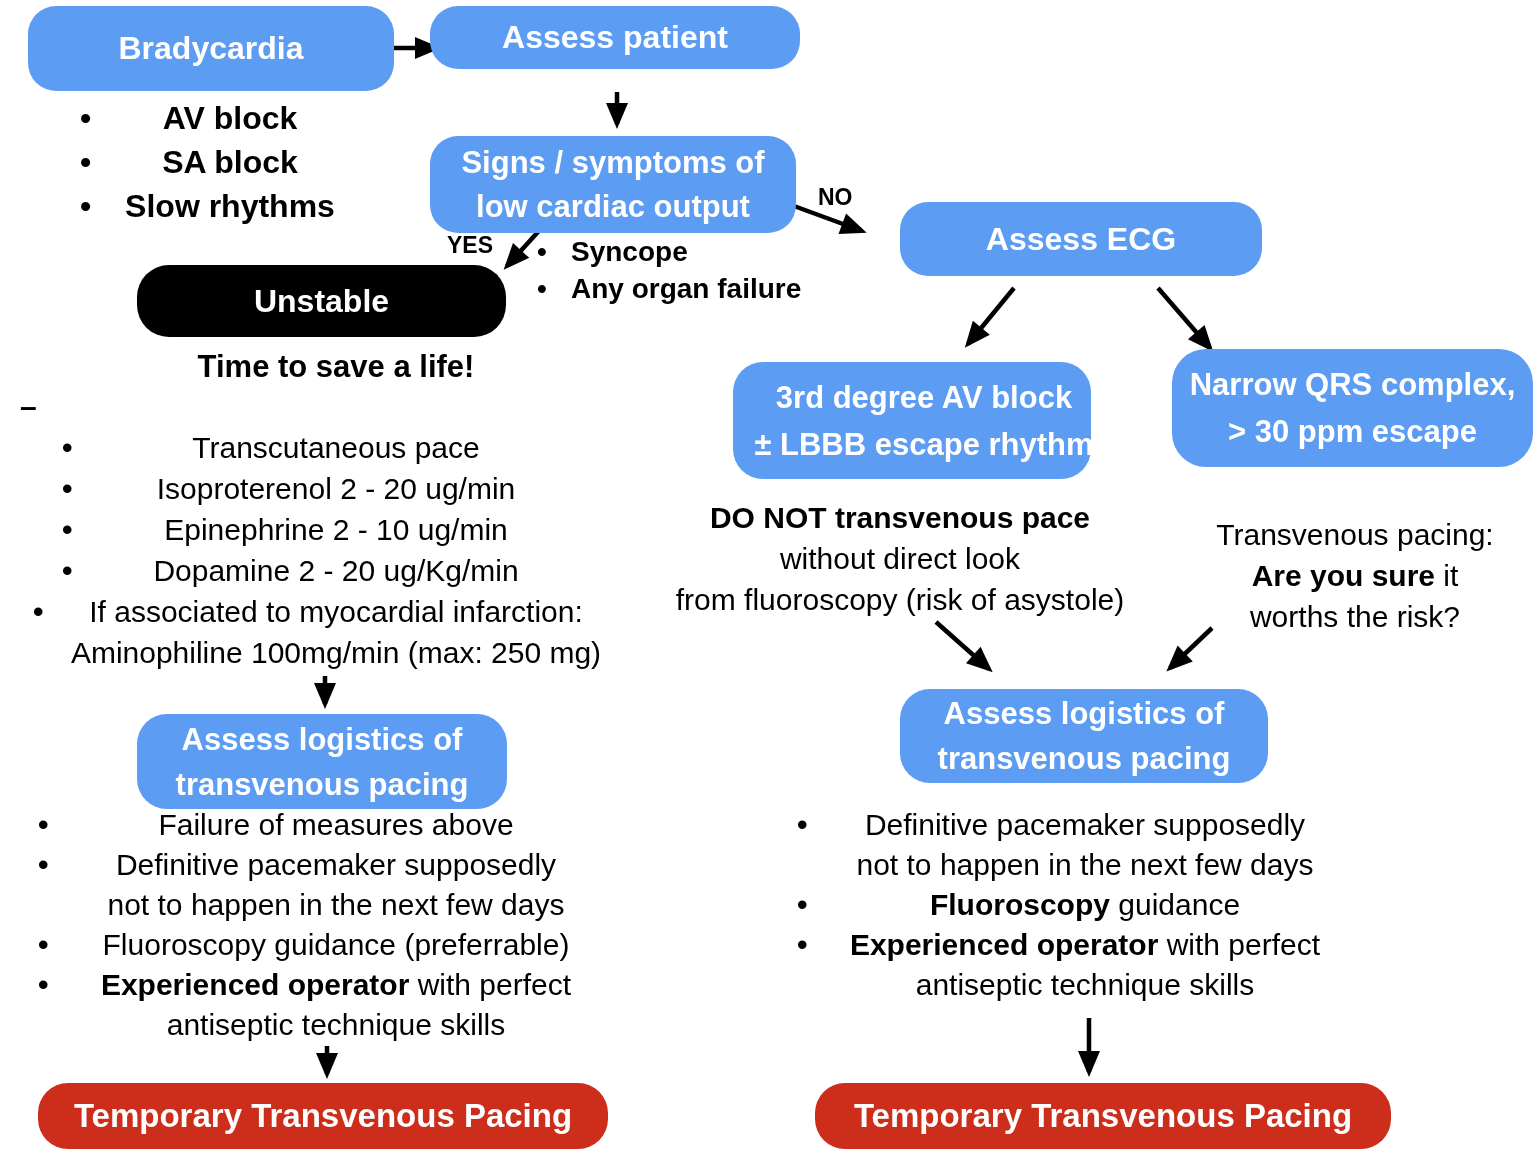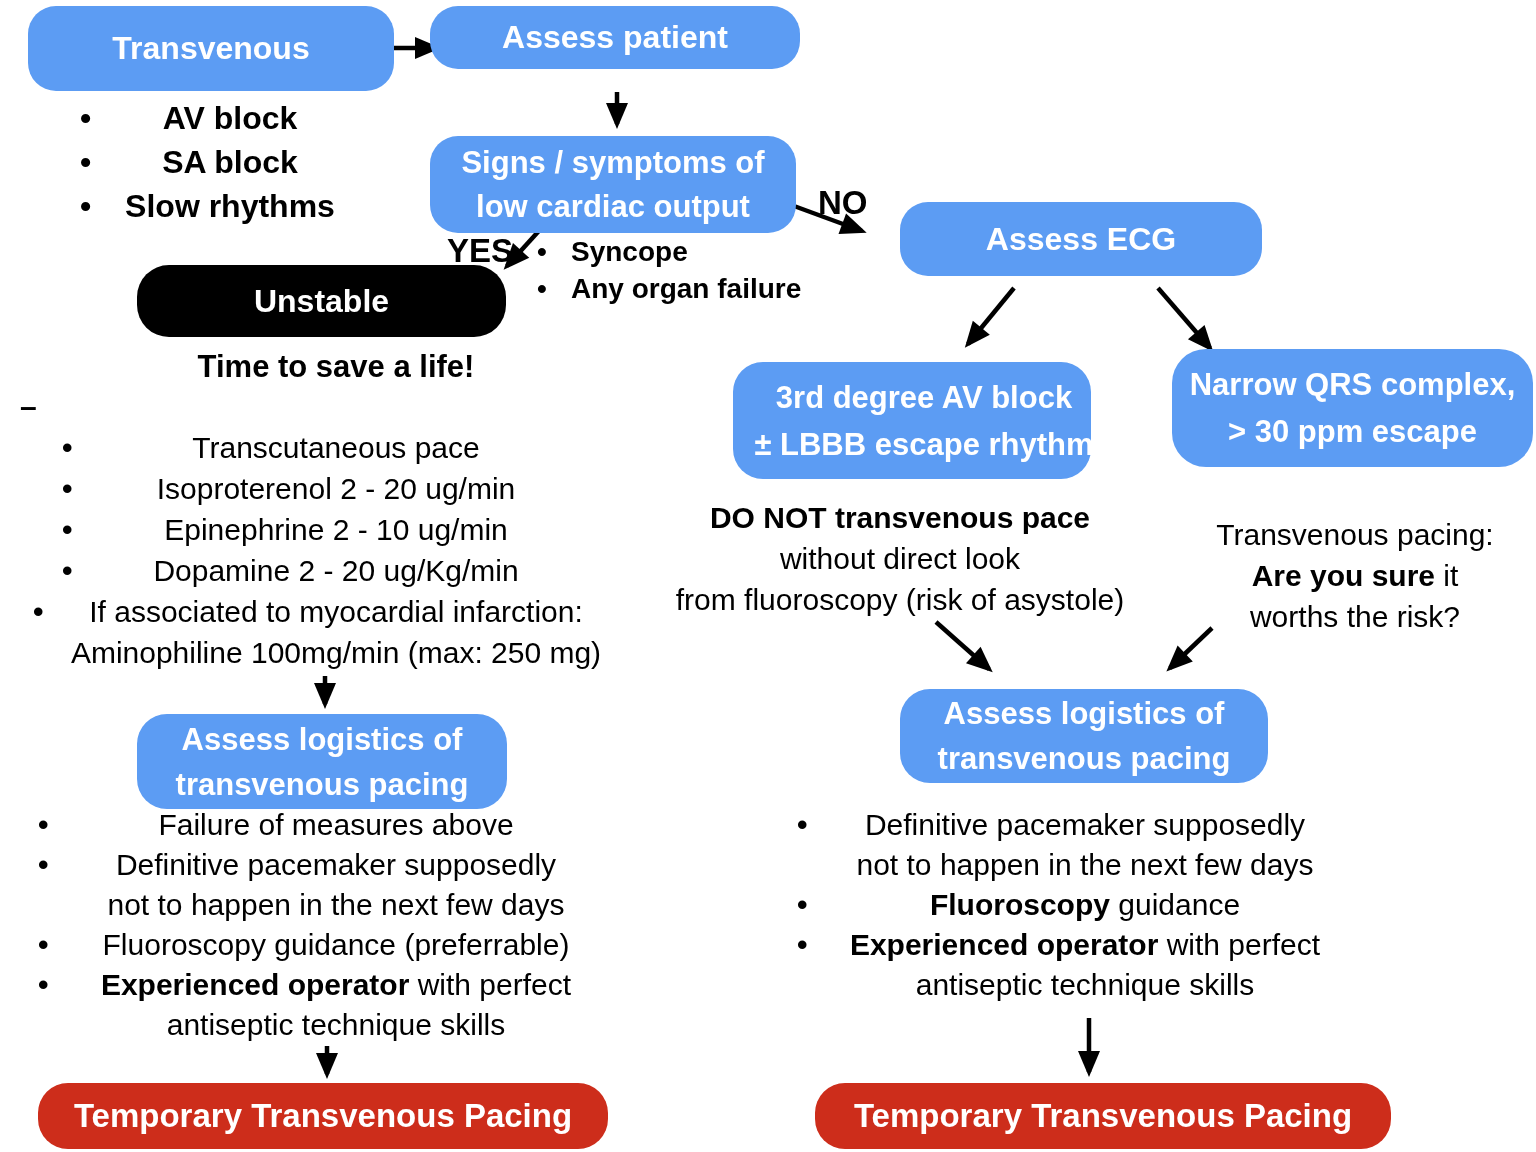--- a/index.html
+++ b/index.html
@@ -20,21 +20,21 @@
   .node.black { background:var(--ink); border-radius:32px; }
   .node.red { background:var(--red); border-radius:30px; }
   .fs32 { font-size:32px; }
   .fs31 { font-size:31px; }
   .fs33 { font-size:33px; }
   .tblock { position:absolute; color:var(--ink); }
   .lrow { position:relative; width:100%; }
   .lrow .txt { width:100%; text-align:center; white-space:nowrap; }
   .mk { position:absolute; top:0; font-weight:bold; }
   .b { font-weight:bold; }
-  .badge { position:absolute; font-weight:bold; font-size:33px; color:var(--ink); }
+  .badge { position:absolute; font-weight:bold; font-size:23px; color:var(--ink); }
   .hrow { display:flex; align-items:baseline; }
 </style>
 </head>
 <body>
 
 <div id="canvas">
 
   <svg id="arrows" viewBox="0 0 1536 1152">
     <defs>
       <marker id="ah" markerUnits="userSpaceOnUse" markerWidth="30" markerHeight="26" refX="22" refY="12" orient="auto">
@@ -50,21 +50,21 @@
       <line x1="1158" y1="288" x2="1210" y2="348"></line>
       <line x1="325" y1="676" x2="325" y2="704"></line>
       <line x1="327" y1="1046" x2="327" y2="1074"></line>
       <line x1="936" y1="622" x2="989" y2="669"></line>
       <line x1="1212" y1="628" x2="1170" y2="668"></line>
       <line x1="1089" y1="1018" x2="1089" y2="1072"></line>
     </g>
   </svg>
 
   <div class="node blue fs32" style="left:28px; top:6px; width:366px; height:85px;">
-    <div>Transvenous</div>
+    <div>Bradycardia</div>
   </div>
 
   <div class="node blue fs32" style="left:430px; top:6px; width:370px; height:63px;">
     <div>Assess patient</div>
   </div>
 
   <div class="tblock" style="left:40px; top:100px; width:380px; font-size:32px; font-weight:bold;">
     <div class="lrow" style="height:44px;">
       <span class="mk" style="left:40px;">•</span>
       <div class="txt">AV block</div>

